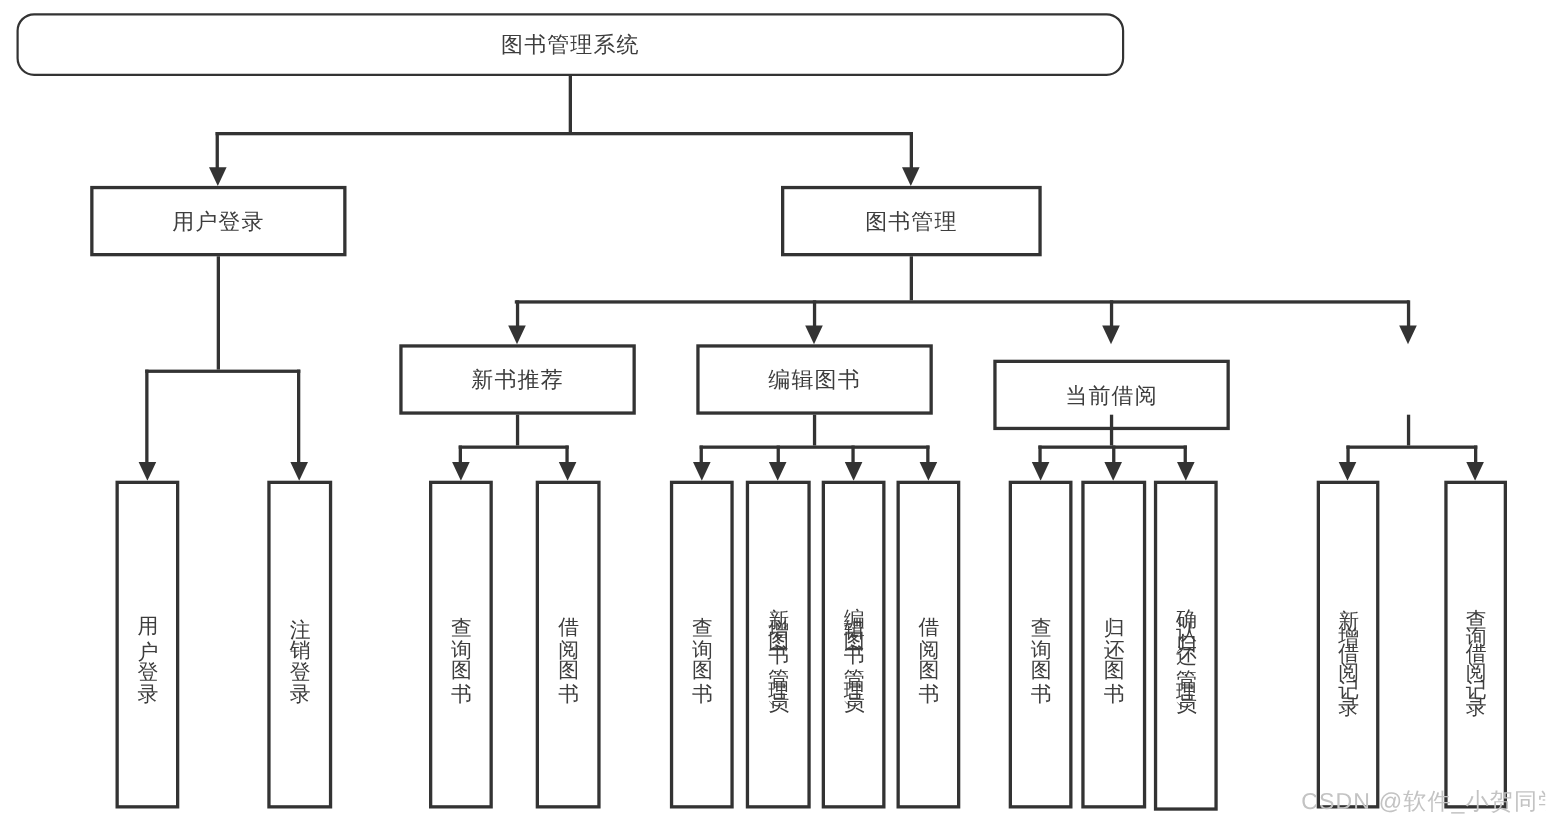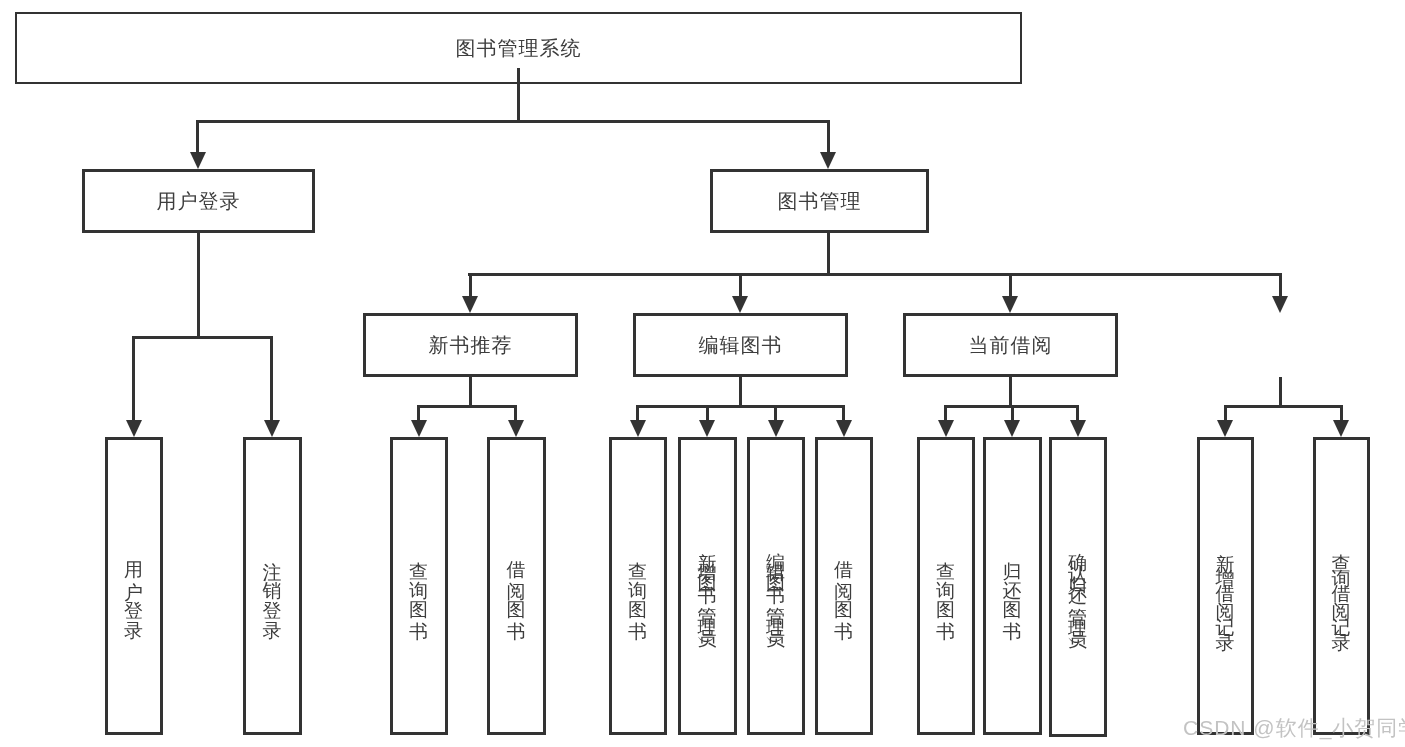--- a/index.html
+++ b/index.html
@@ -63,35 +63,35 @@
     color: #c3c3c3;
     letter-spacing: 1px;
     white-space: nowrap;
   }
 </style>
 </head>
 <body>
 
 <div id="canvas">
 
-  <div class="box root" style="left:15px; top:12px; width:1007px; height:72px;">
+  <div class="box root" style="left:15px; top:12px; width:1007px; height:57px;border-radius:16px;">
     <span>图书管理系统</span>
   </div>
 
   <div class="line" style="left:517px; top:68px; width:3px; height:52px;"></div>
   <div class="line" style="left:196px; top:120px; width:634px; height:3px;"></div>
   <div class="line" style="left:196px; top:120px; width:3px; height:33px;"></div>
   <div class="arrow" style="left:190px; top:152px;"></div>
   <div class="line" style="left:827px; top:120px; width:3px; height:33px;"></div>
   <div class="arrow" style="left:820px; top:152px;"></div>
 
   <div class="box" style="left:82px; top:169px; width:233px; height:64px;">
     <span>用户登录</span>
   </div>
-  <div class="box" style="left:710px; top:169px; width:219px; height:64px;">
+  <div class="box" style="left:710px; top:169px; width:237px; height:64px;">
     <span>图书管理</span>
   </div>
 
   <div class="line" style="left:197px; top:233px; width:3px; height:103px;"></div>
   <div class="line" style="left:132px; top:336px; width:141px; height:3px;"></div>
   <div class="line" style="left:132px; top:336px; width:3px; height:85px;"></div>
   <div class="arrow" style="left:126px; top:420px;"></div>
   <div class="line" style="left:270px; top:336px; width:3px; height:85px;"></div>
   <div class="arrow" style="left:264px; top:420px;"></div>
 
@@ -105,21 +105,21 @@
   <div class="arrow" style="left:1002px; top:296px;"></div>
   <div class="line" style="left:1279px; top:273px; width:3px; height:24px;"></div>
   <div class="arrow" style="left:1272px; top:296px;"></div>
 
   <div class="box" style="left:363px; top:313px; width:215px; height:64px;">
     <span>新书推荐</span>
   </div>
   <div class="box" style="left:633px; top:313px; width:215px; height:64px;">
     <span>编辑图书</span>
   </div>
-  <div class="box" style="left:903px; top:313px; width:215px; height:64px;font-family:Liberation Serif, serif;">
+  <div class="box" style="left:903px; top:327px; width:215px; height:64px;font-family:Liberation Serif, serif;">
     <span>当前借阅</span>
   </div>
 
   <div class="line" style="left:469px; top:377px; width:3px; height:28px;"></div>
   <div class="line" style="left:417px; top:405px; width:100px; height:3px;"></div>
   <div class="line" style="left:417px; top:405px; width:3px; height:16px;"></div>
   <div class="arrow" style="left:411px; top:420px;"></div>
   <div class="line" style="left:514px; top:405px; width:3px; height:16px;"></div>
   <div class="arrow" style="left:508px; top:420px;"></div>
 

